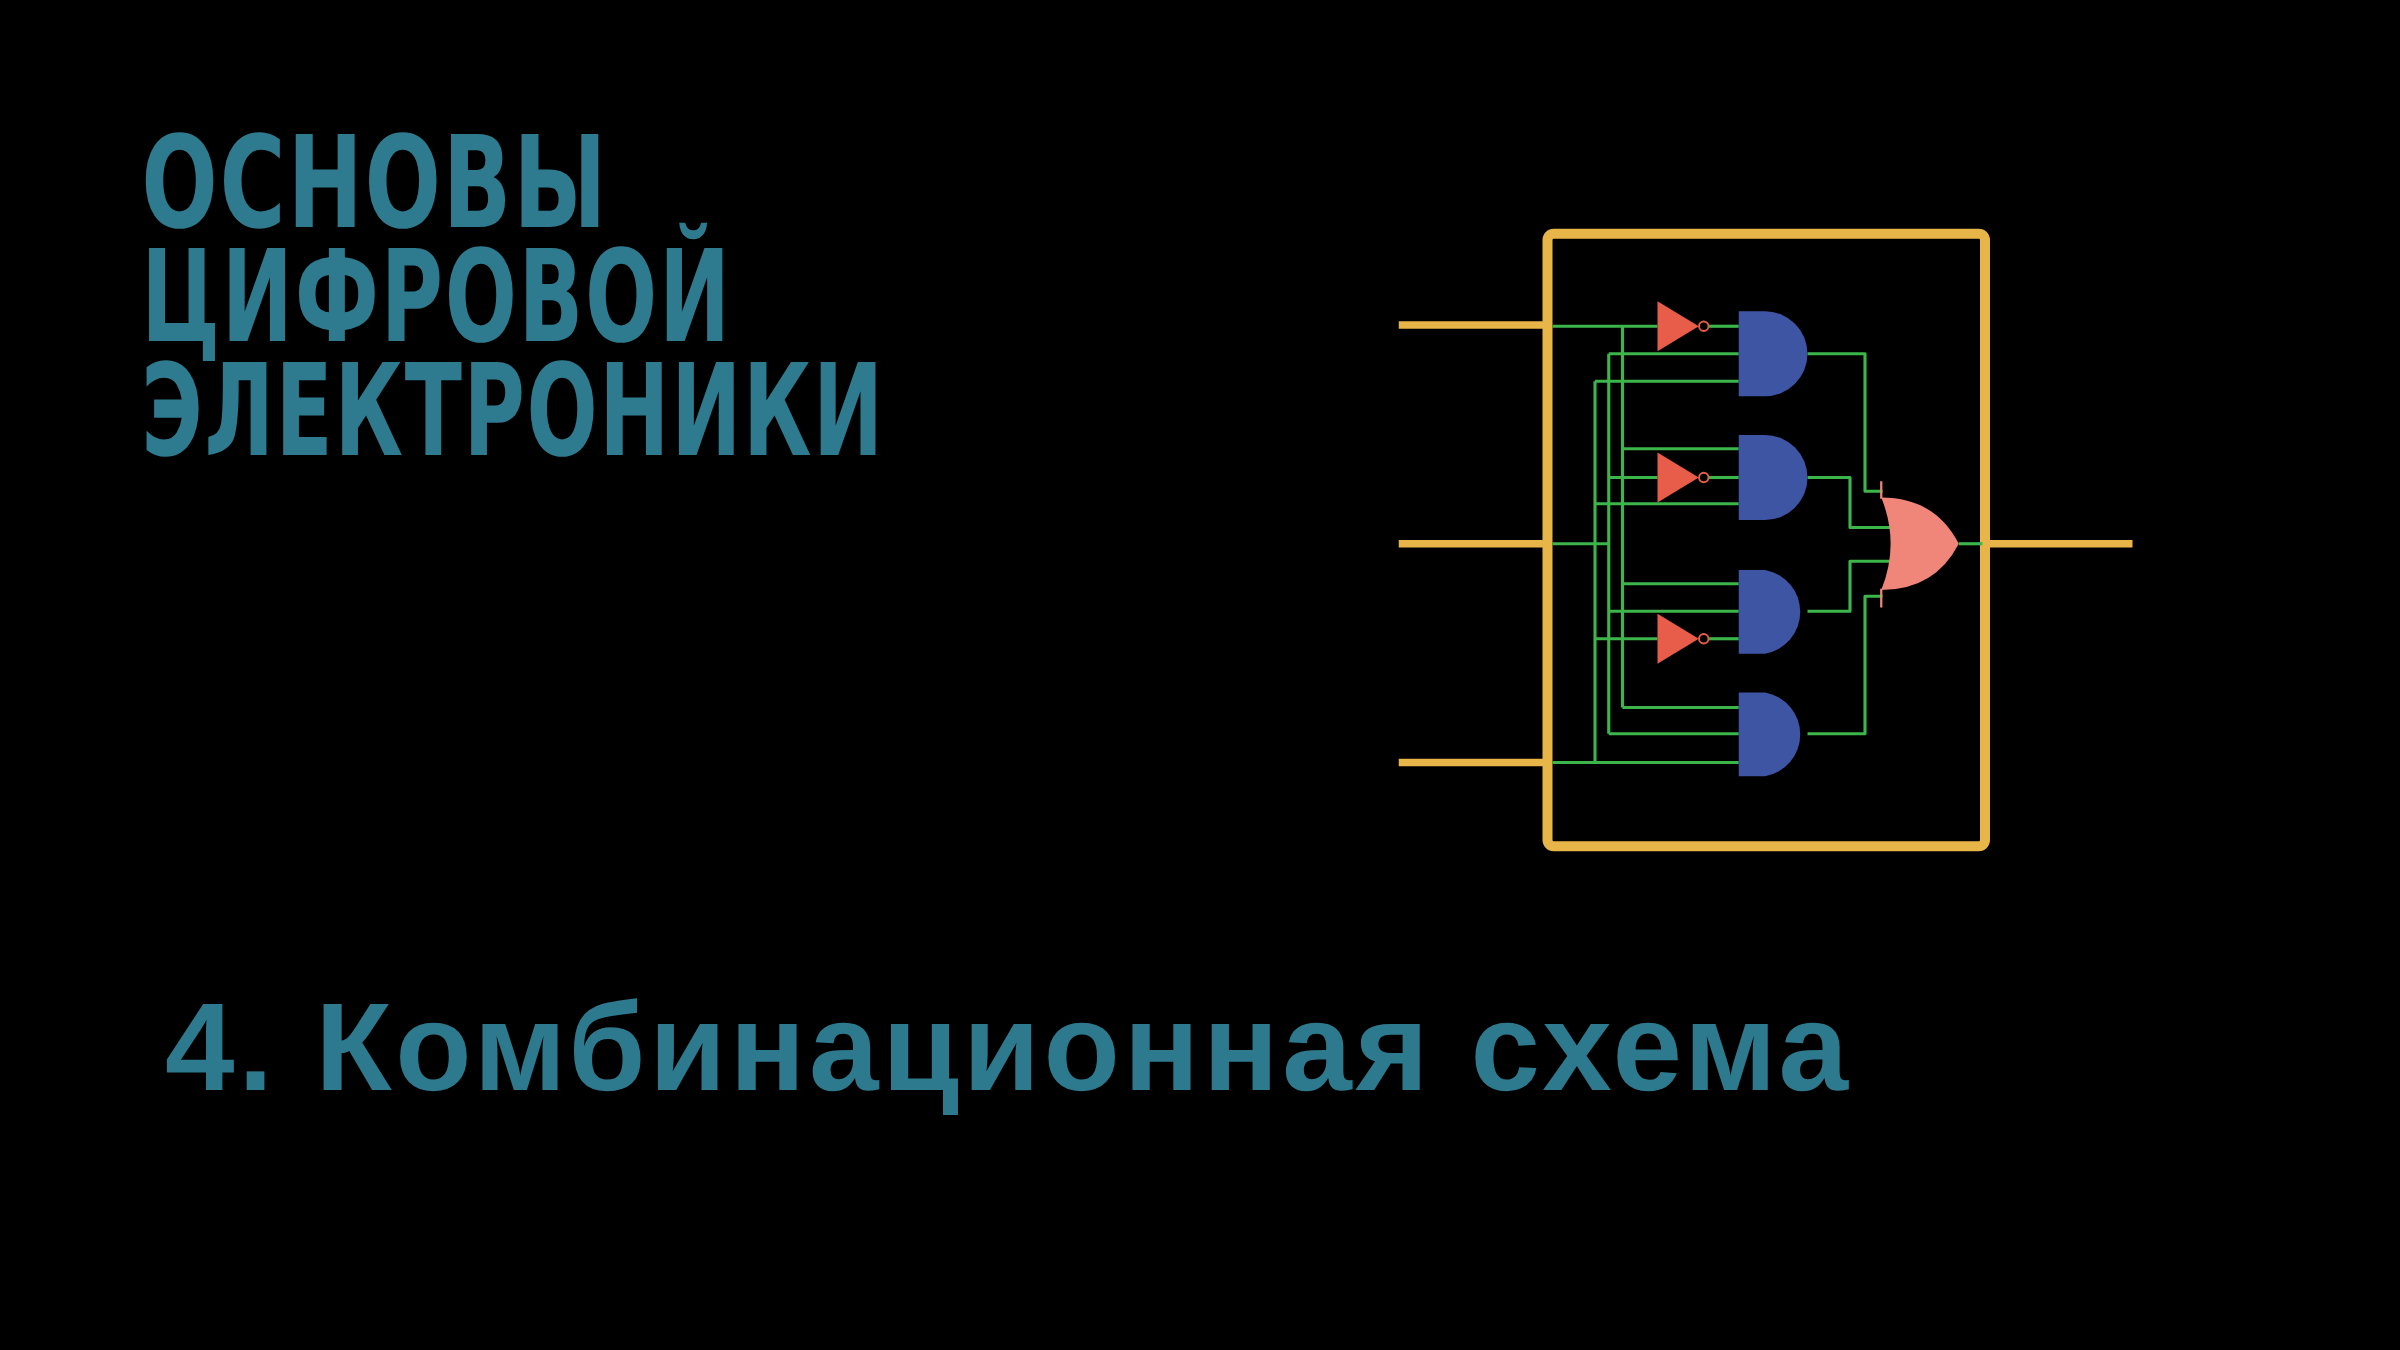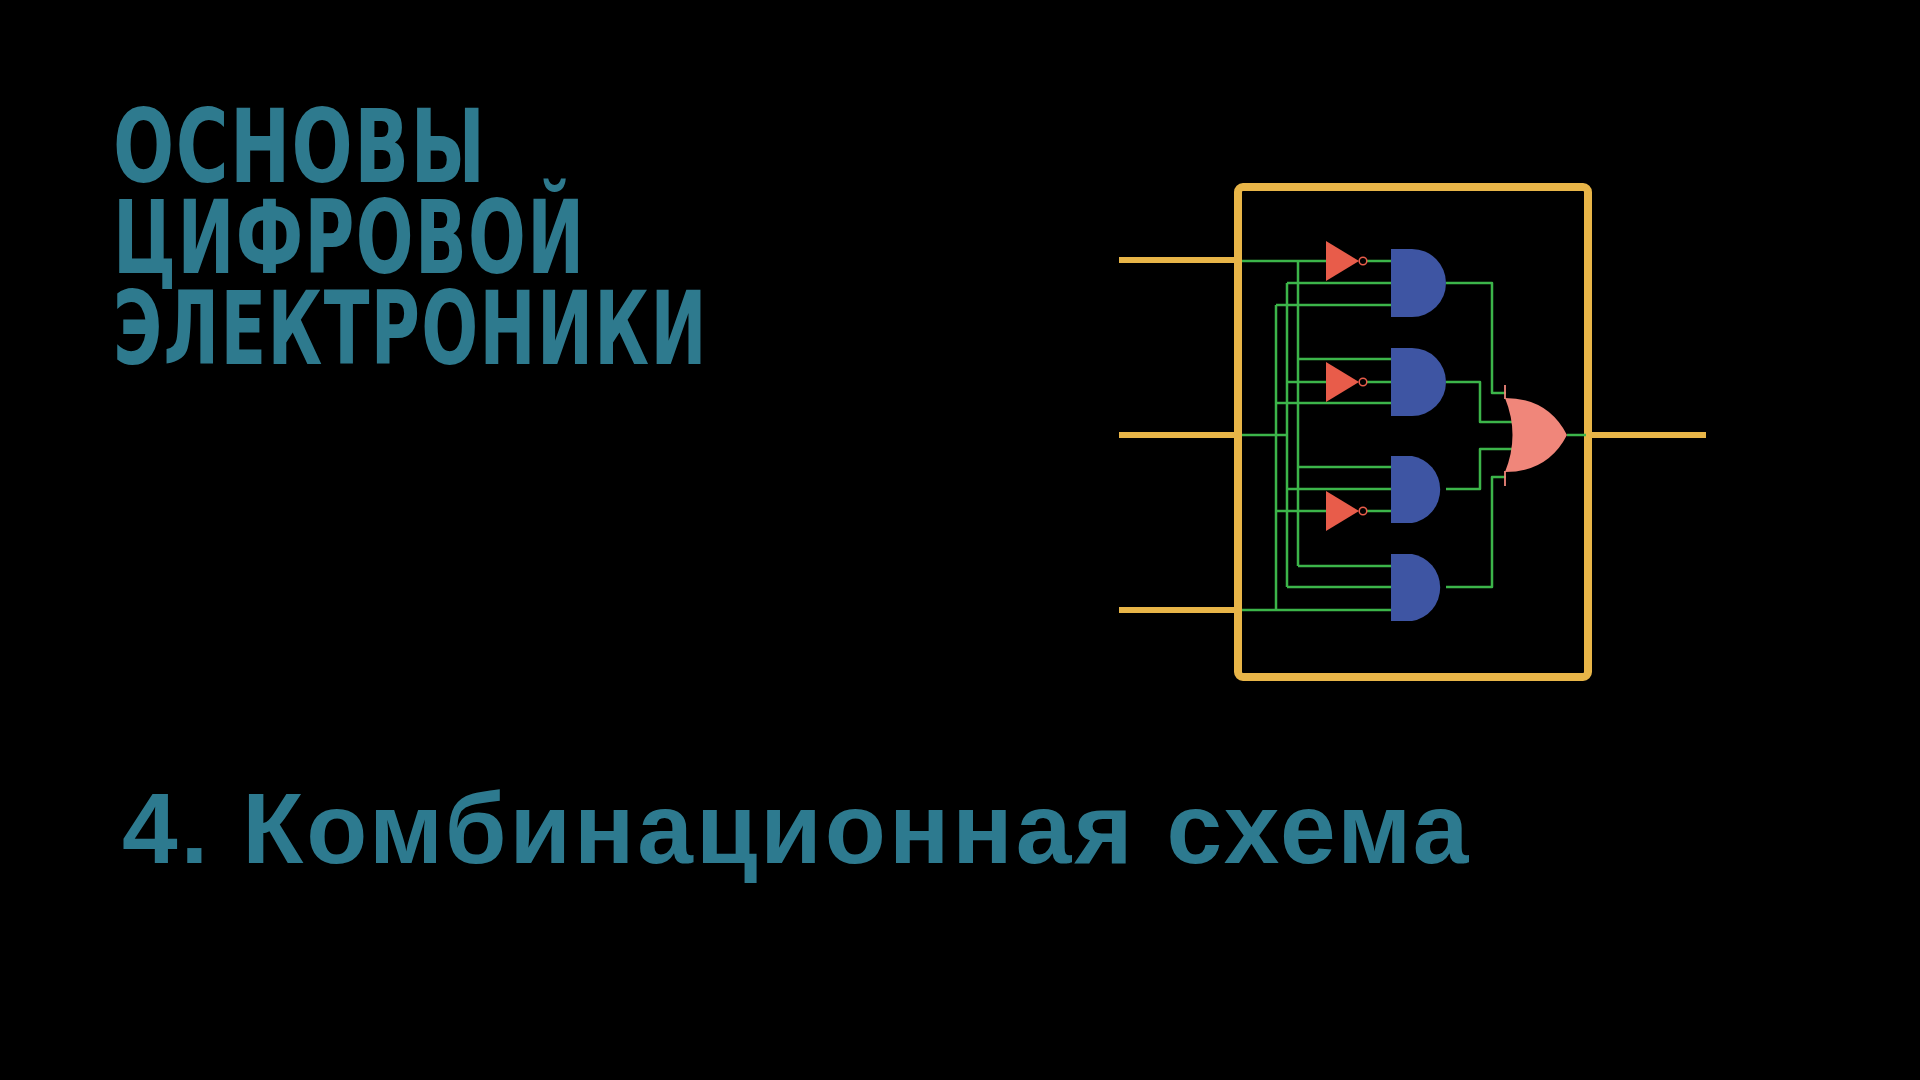--- a/index.html
+++ b/index.html
@@ -5,21 +5,21 @@
   html, body { margin:0; padding:0; background:#000; }
   body { width:1920px; height:1080px; position:relative; overflow:hidden;
          font-family:"Liberation Sans", sans-serif; }
   .slide { position:absolute; left:0; top:0; width:1920px; height:960px; background:#000; }
   .title-line { position:absolute; left:113px; margin:0; color:#2e7a8e;
     font-family:"DejaVu Sans", sans-serif; font-weight:bold; white-space:nowrap;
     font-size:100px; line-height:1; transform-origin:0 0; letter-spacing:2px; }
   #t1 { top:96px;  transform:scale(0.72,1.02); }
   #t2 { top:187px; transform:scale(0.68,1.02); }
   #t3 { top:278px; transform:scale(0.67,1.02); }
-  .subtitle { position:absolute; left:116px; top:762px; margin:6px; color:#2d7a8f;
+  .subtitle { position:absolute; left:116px; top:762px; margin:16px; color:#2d7a8f;
     font-family:"Liberation Sans", sans-serif; font-weight:bold; font-size:100px;
     line-height:1.2; white-space:nowrap; letter-spacing:3px; }
   .diagram { position:absolute; left:0; top:0; width:1920px; height:1080px; }
 </style>
 </head>
 <body>
 
 <div class="slide">
 
   <h1 class="title-line" id="t1">ОСНОВЫ</h1>

